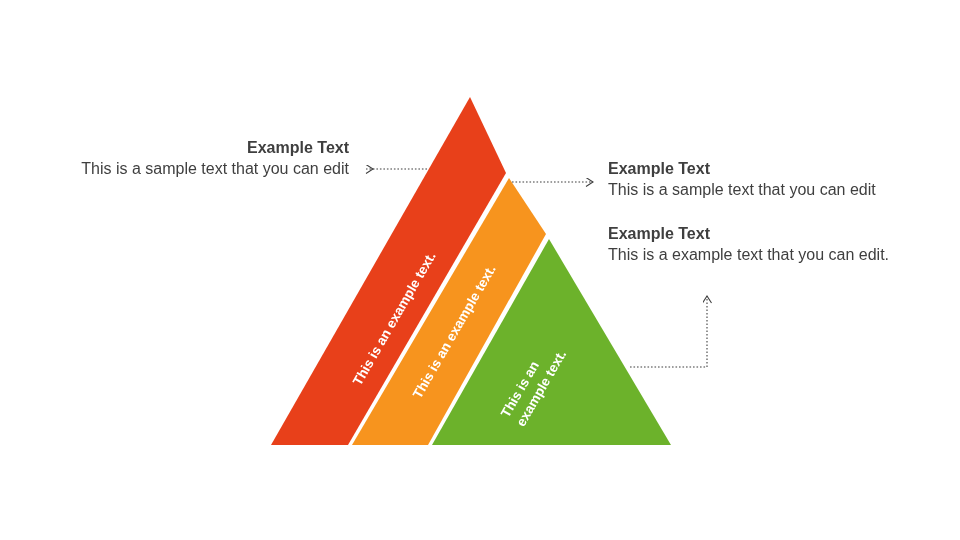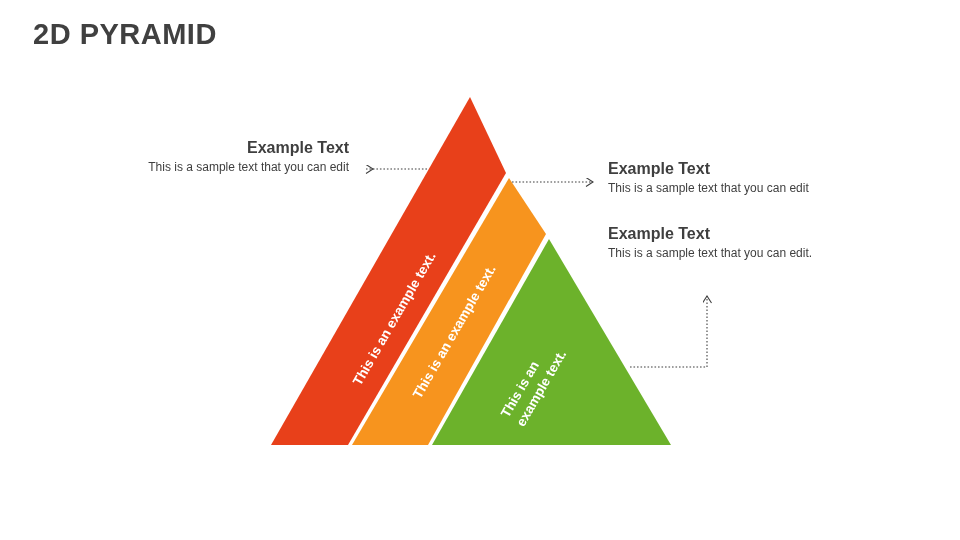--- a/index.html
+++ b/index.html
@@ -77,21 +77,21 @@
 
   
   .callout-heading {
     font-size: 16px;
     font-weight: bold;
     color: #3f3f3f;
     margin: 0 0 3px 0;
     white-space: nowrap;
   }
   .callout-body {
-    font-size: 12px;
+    font-size: 16px;
     font-weight: normal;
     color: #3f3f3f;
     margin: 0;
     white-space: nowrap;
   }
 
   #callout-left {
     position: absolute;
     right: 611px;     
     top: 139px;
@@ -108,21 +108,20 @@
     left: 608px;
     top: 225px;
     text-align: left;
   }
 </style>
 </head>
 <body>
 
 <div id="slide">
 
-  <div id="slide-title">2D PYRAMID</div>
 
   <svg id="pyramid-svg" viewBox="0 0 960 540">
 
     <defs>
       <marker id="arrow-left" markerWidth="9" markerHeight="9" refX="8" refY="4.5" orient="auto-start-reverse" markerUnits="userSpaceOnUse">
         <path d="M8,0 L1,4.5 L8,9" fill="none" stroke="#3F3F3F" stroke-width="1.1"></path>
       </marker>
       <marker id="arrow-right" markerWidth="9" markerHeight="9" refX="8" refY="4.5" orient="auto" markerUnits="userSpaceOnUse">
         <path d="M1,0 L8,4.5 L1,9" fill="none" stroke="#3F3F3F" stroke-width="1.1"></path>
       </marker>
@@ -155,16 +154,16 @@
     <p class="callout-body">This is a sample text that you can edit</p>
   </div>
 
   <div id="callout-right-1">
     <p class="callout-heading">Example Text</p>
     <p class="callout-body">This is a sample text that you can edit</p>
   </div>
 
   <div id="callout-right-2">
     <p class="callout-heading">Example Text</p>
-    <p class="callout-body">This is a sample text that you can edit.</p>
+    <p class="callout-body">This is a example text that you can edit.</p>
   </div>
 
 </div>
 
 </body></html>

